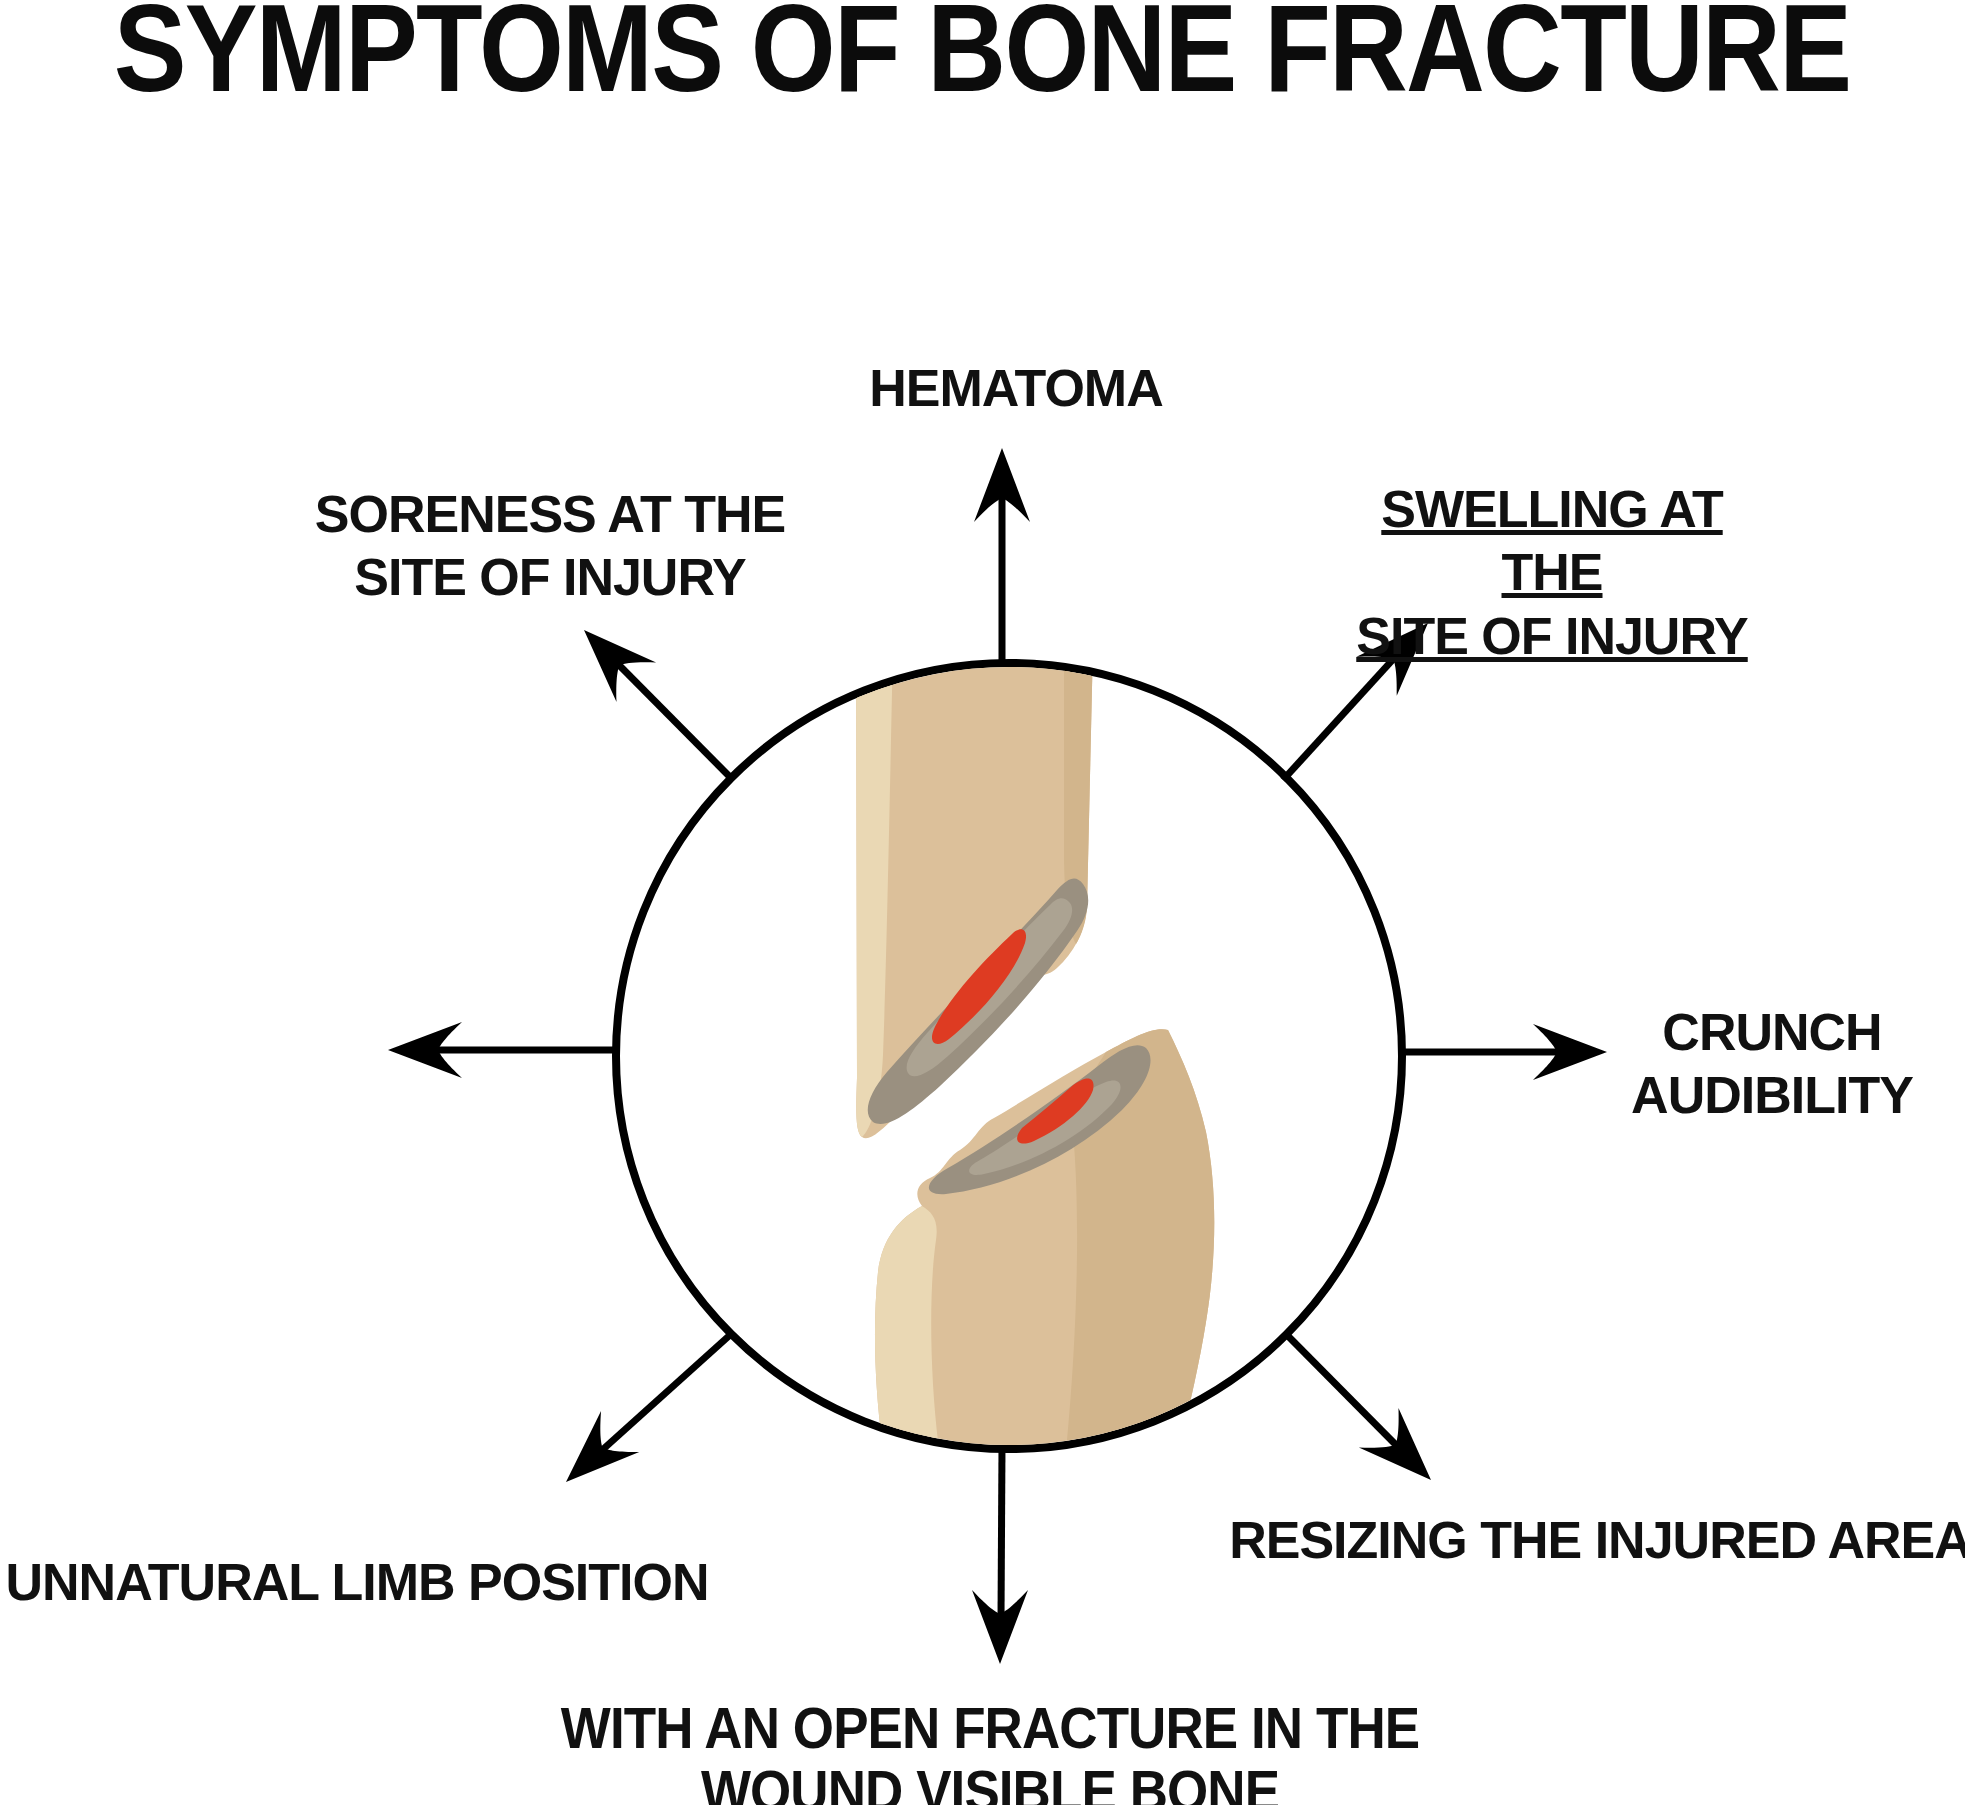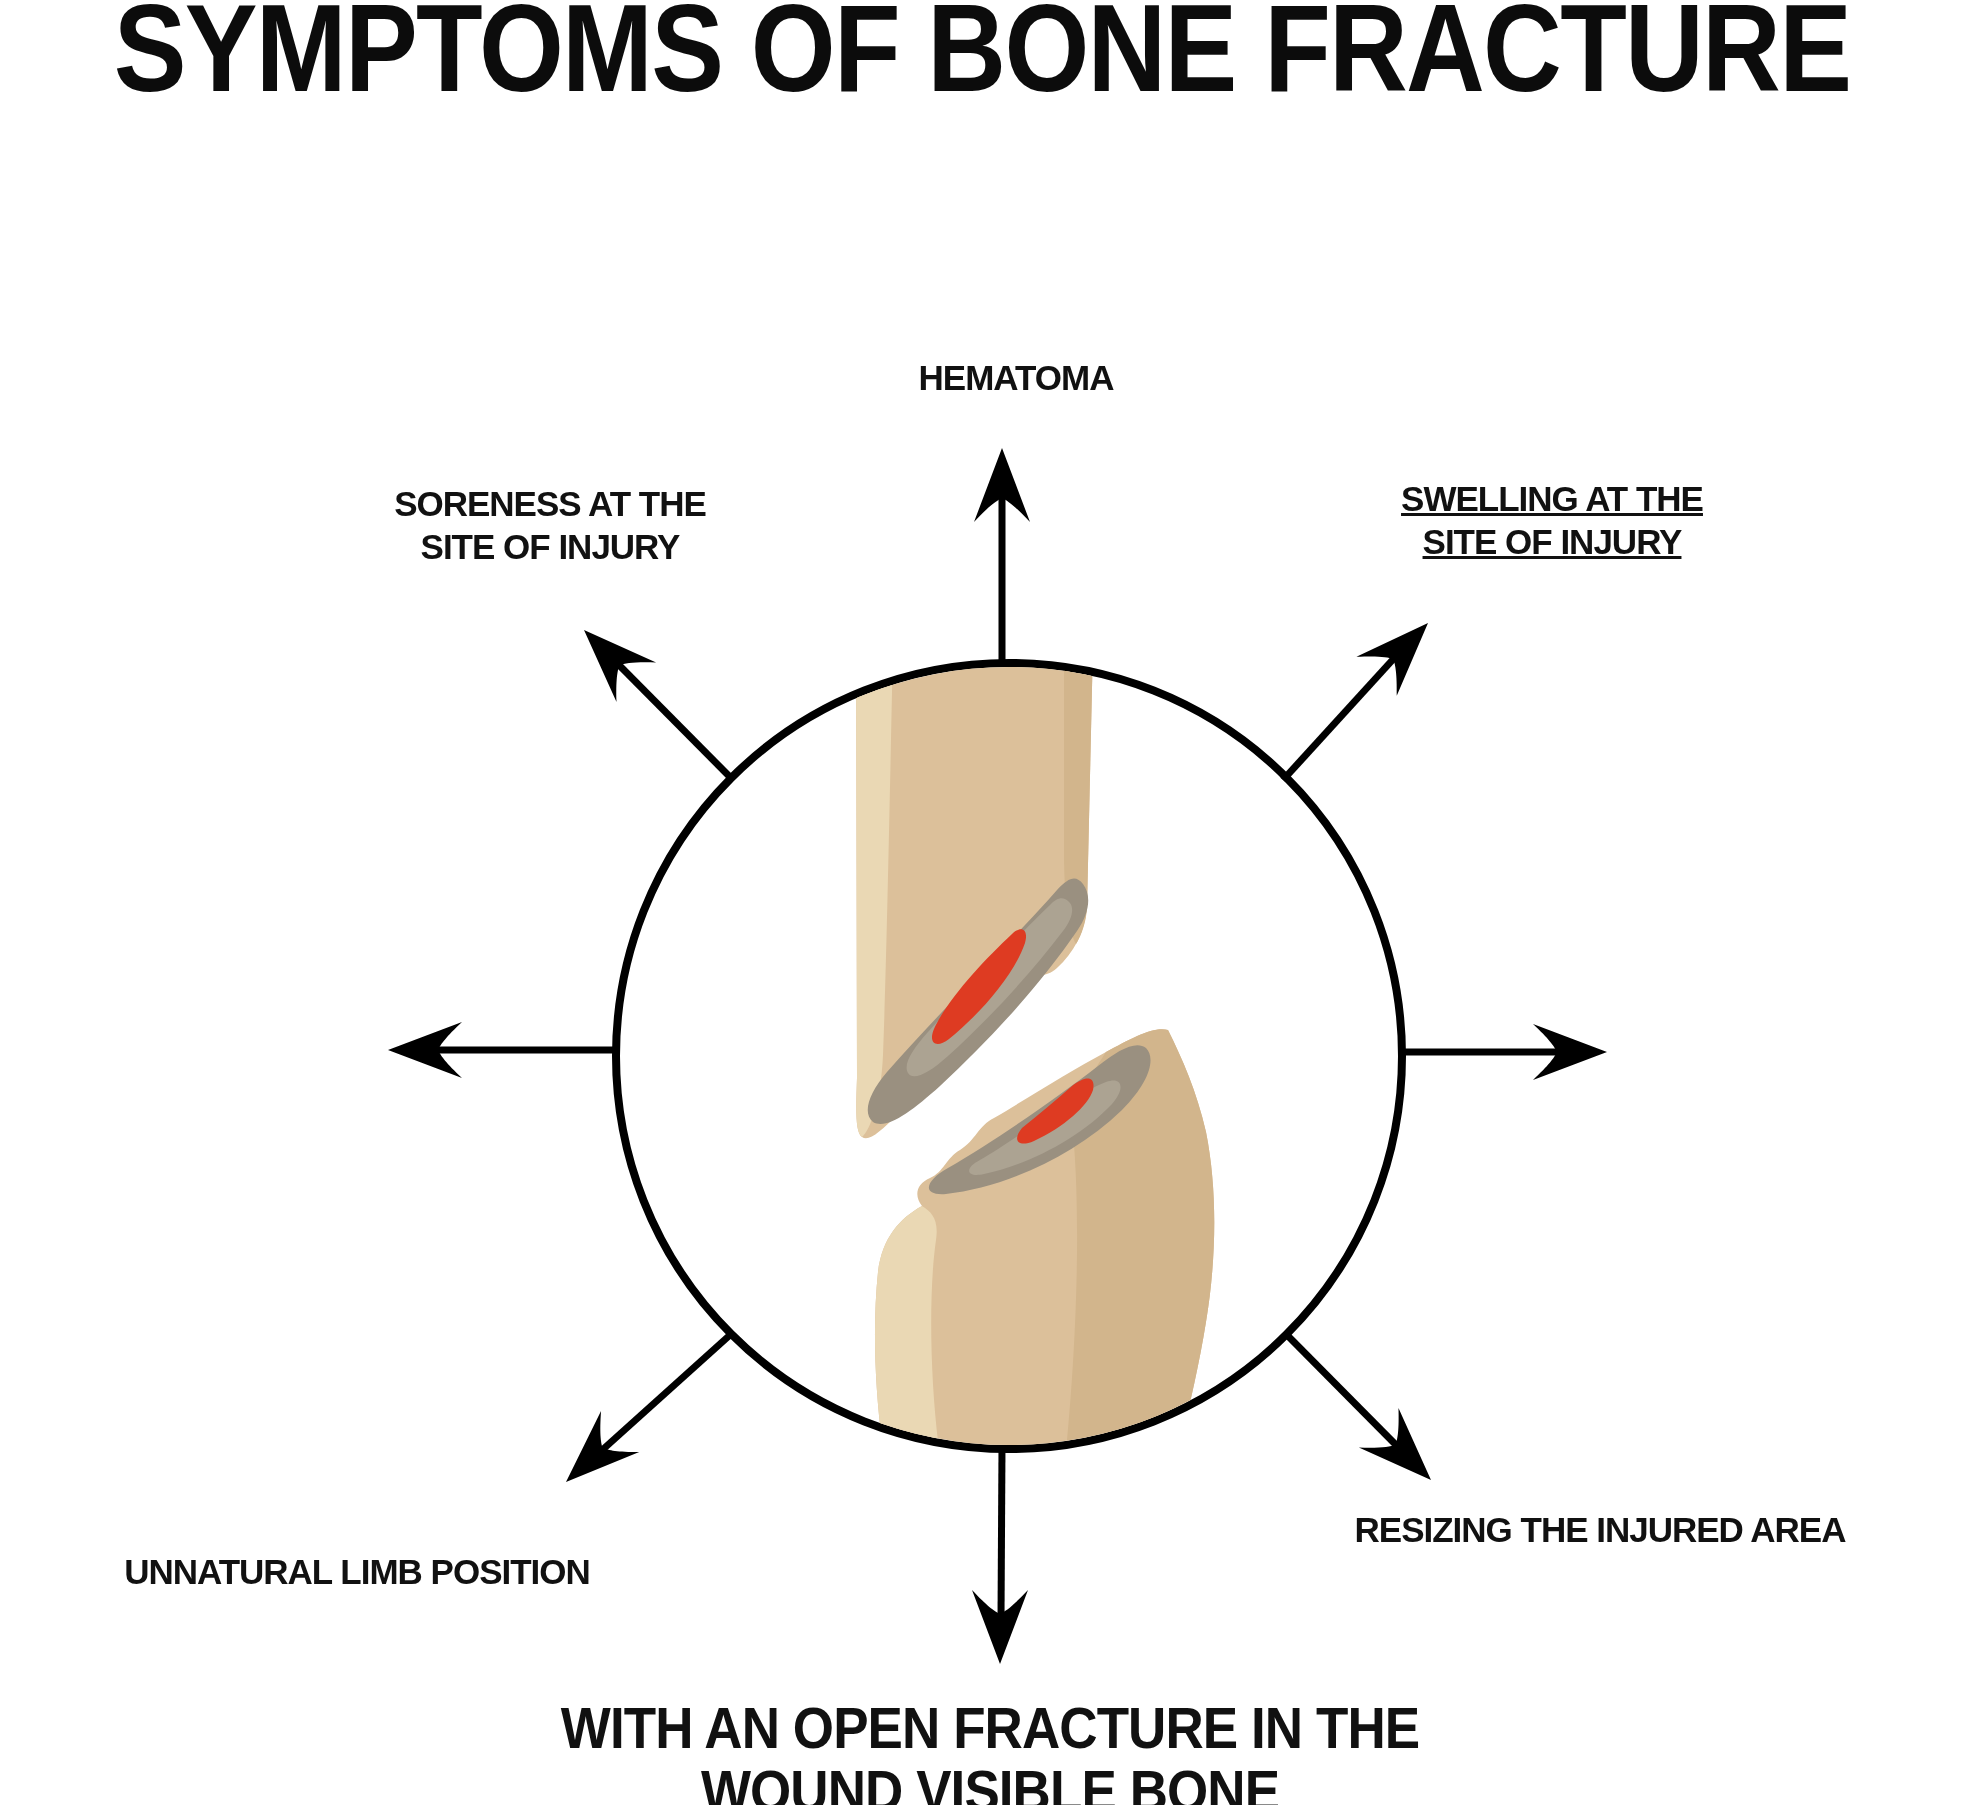--- a/index.html
+++ b/index.html
@@ -28,21 +28,21 @@
     line-height: 1;
     letter-spacing: -2px;
     color: #0c0c0c;
     transform: translateX(-50%) scaleX(0.88);
     transform-origin: center;
   }
   .label {
     position: absolute;
     font-weight: bold;
     color: #111111;
-    font-size: 35px;
+    font-size: 52px;
     line-height: 1.22;
     letter-spacing: -1px;
     white-space: pre-line;
     text-align: center;
     transform: translateX(-50%);
     transform-origin: center;
   }
   .lbl-hematoma   { left: 1016px; top: 357px; }
   .lbl-soreness   { left: 550px;  top: 483px; }
   .lbl-swelling   { left: 1552px; top: 478px; text-decoration: underline; }
@@ -145,18 +145,20 @@
         <use href="#ah" stroke="none" transform="translate(584,630) rotate(-135)"></use>
       </g>
     </g>
   </svg>
 
   <div class="label lbl-hematoma">HEMATOMA</div>
   <div class="label lbl-soreness">SORENESS AT THE
 SITE OF INJURY</div>
   <div class="label lbl-swelling">SWELLING AT THE
 SITE OF INJURY</div>
+  <div class="label lbl-crunch">CRUNCH
+AUDIBILITY</div>
   <div class="label lbl-unnatural">UNNATURAL LIMB POSITION</div>
   <div class="label lbl-resizing">RESIZING THE INJURED AREA</div>
   <div class="label lbl-open">WITH AN OPEN FRACTURE IN THE
 WOUND VISIBLE BONE FRAGMENTS</div>
 
 </div>
 
 </body></html>

